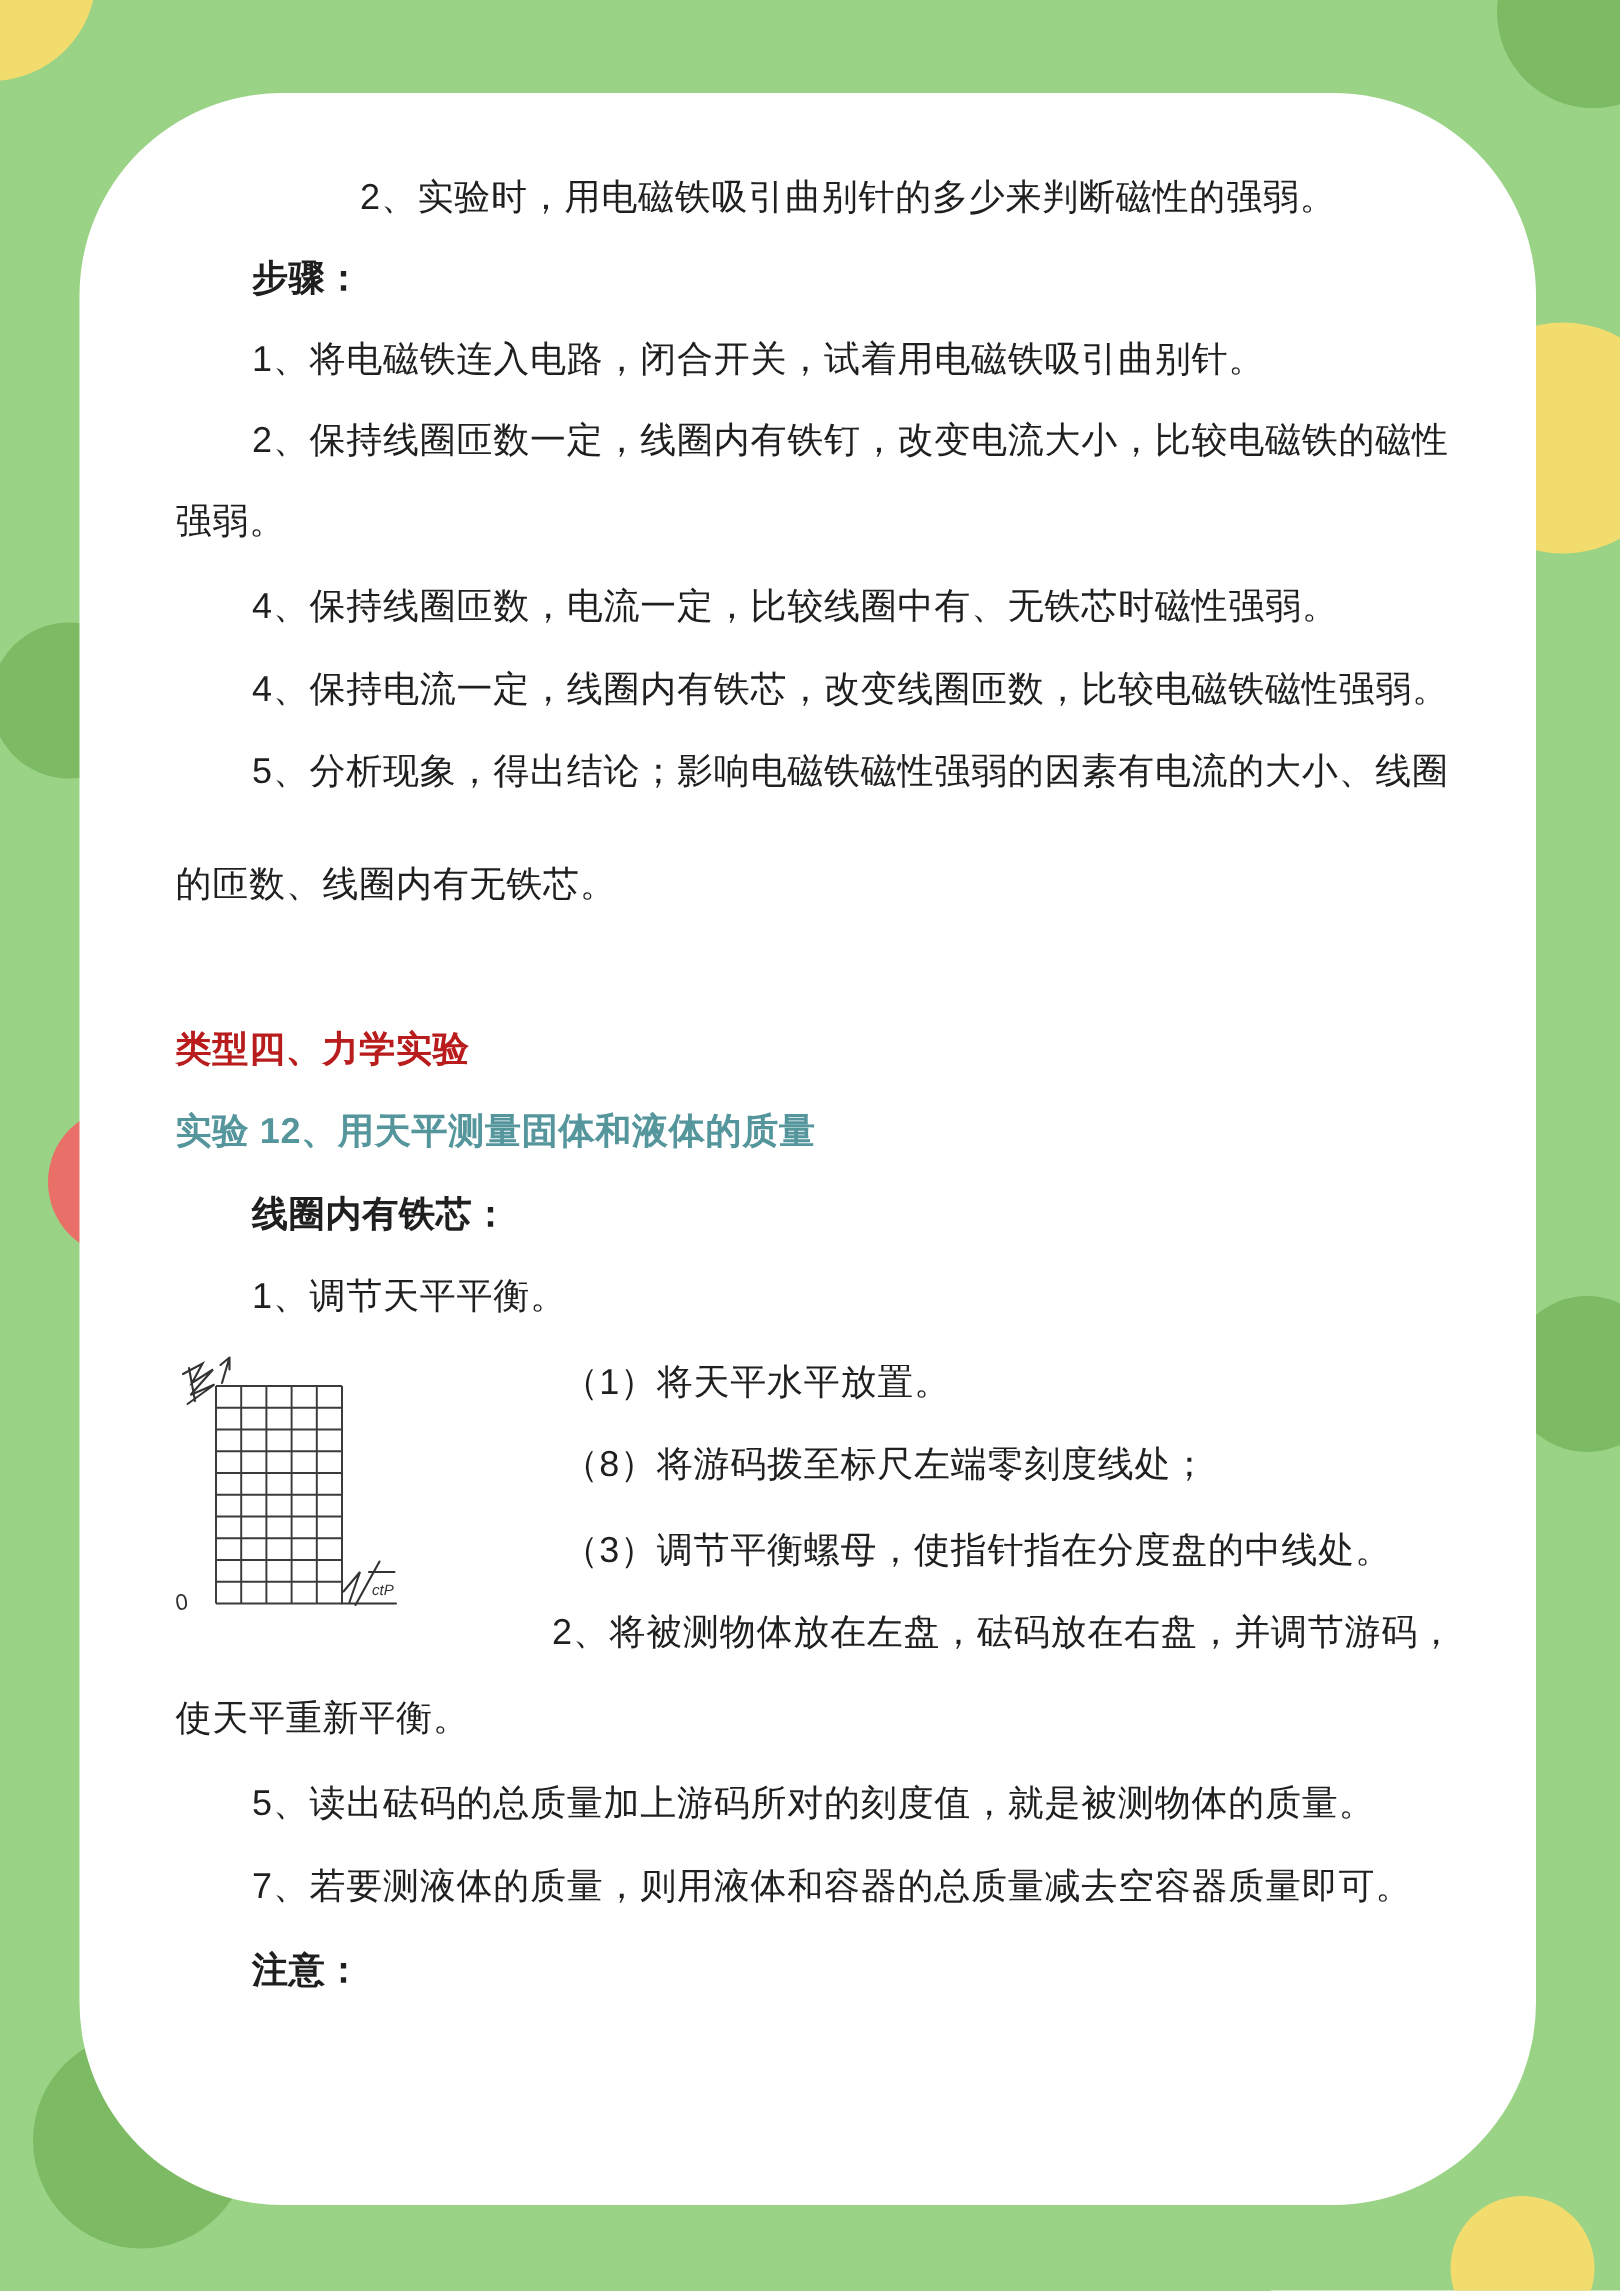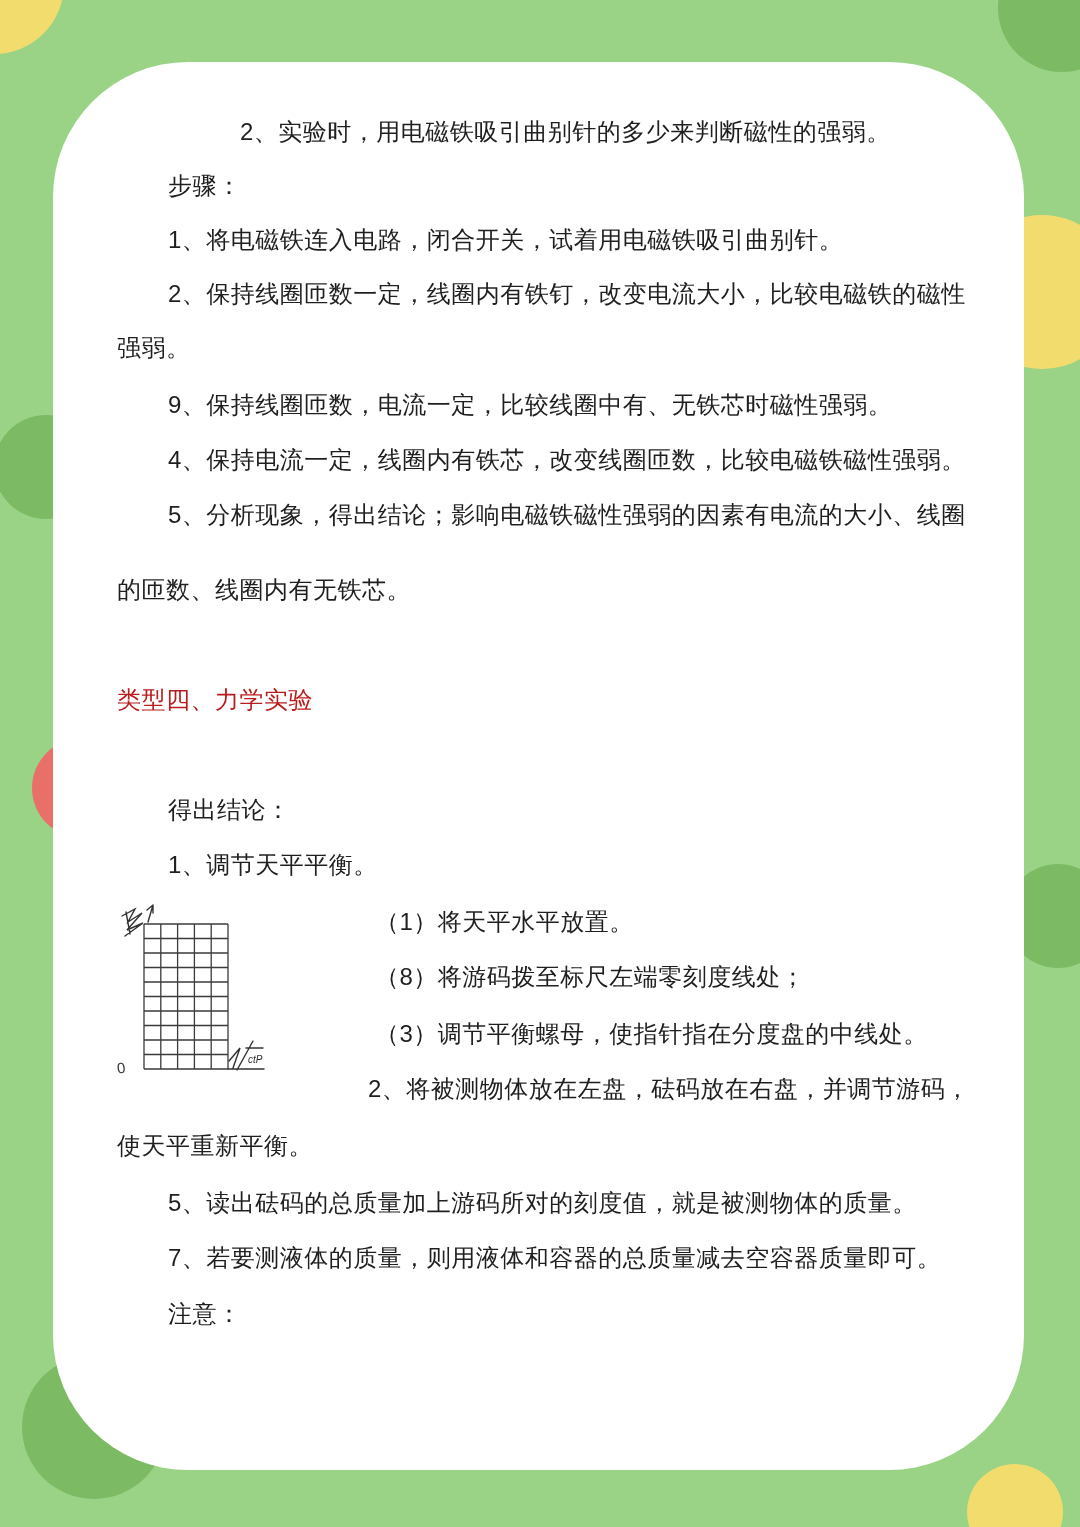--- a/index.html
+++ b/index.html
@@ -22,21 +22,21 @@
     border-radius:135px;
   }
   .ln{
     position:absolute;
     white-space:nowrap;
     font-size:24px;
     line-height:30px;
     color:#1f1f1f;
     letter-spacing:0.5px;
   }
-  .b{font-weight:normal;}
+  .b{font-weight:bold;}
   .orange{color:#b91c1c;}
   .teal{color:#55959c;}
   .figure{position:absolute;left:112px;top:898px;width:185px;height:180px;}
 </style>
 </head>
 <body>
 
 <div class="page">
 
   <div class="circ yellow" style="left:-76px;top:-86px;width:140px;height:140px;"></div>
@@ -48,26 +48,27 @@
   <div class="circ green" style="left:22px;top:1355px;width:144px;height:144px;"></div>
   <div class="circ yellow" style="left:967px;top:1464px;width:96px;height:96px;"></div>
 
   <div class="card"></div>
 
   <div class="ln" style="left:240px;top:117px">2、实验时，用电磁铁吸引曲别针的多少来判断磁性的强弱。</div>
   <div class="ln b" style="left:168px;top:171px">步骤：</div>
   <div class="ln" style="left:168px;top:225px">1、将电磁铁连入电路，闭合开关，试着用电磁铁吸引曲别针。</div>
   <div class="ln" style="left:168px;top:279px">2、保持线圈匝数一定，线圈内有铁钉，改变电流大小，比较电磁铁的磁性</div>
   <div class="ln" style="left:117px;top:333px">强弱。</div>
-  <div class="ln" style="left:168px;top:390px">9、保持线圈匝数，电流一定，比较线圈中有、无铁芯时磁性强弱。</div>
+  <div class="ln" style="left:168px;top:390px">4、保持线圈匝数，电流一定，比较线圈中有、无铁芯时磁性强弱。</div>
   <div class="ln" style="left:168px;top:445px">4、保持电流一定，线圈内有铁芯，改变线圈匝数，比较电磁铁磁性强弱。</div>
   <div class="ln" style="left:168px;top:500px">5、分析现象，得出结论；影响电磁铁磁性强弱的因素有电流的大小、线圈</div>
   <div class="ln" style="left:117px;top:575px">的匝数、线圈内有无铁芯。</div>
   <div class="ln b orange" style="left:117px;top:685px">类型四、力学实验</div>
-  <div class="ln b" style="left:168px;top:795px">得出结论：</div>
+  <div class="ln b teal" style="left:117px;top:740px">实验 12、用天平测量固体和液体的质量</div>
+  <div class="ln b" style="left:168px;top:795px">线圈内有铁芯：</div>
   <div class="ln" style="left:168px;top:850px">1、调节天平平衡。</div>
   <div class="ln" style="left:375px;top:907px">（1）将天平水平放置。</div>
   <div class="ln" style="left:375px;top:962px">（8）将游码拨至标尺左端零刻度线处；</div>
   <div class="ln" style="left:375px;top:1019px">（3）调节平衡螺母，使指针指在分度盘的中线处。</div>
   <div class="ln" style="left:368px;top:1074px">2、将被测物体放在左盘，砝码放在右盘，并调节游码，</div>
   <div class="ln" style="left:117px;top:1131px">使天平重新平衡。</div>
   <div class="ln" style="left:168px;top:1188px">5、读出砝码的总质量加上游码所对的刻度值，就是被测物体的质量。</div>
   <div class="ln" style="left:168px;top:1243px">7、若要测液体的质量，则用液体和容器的总质量减去空容器质量即可。</div>
   <div class="ln b" style="left:168px;top:1299px">注意：</div>
 

